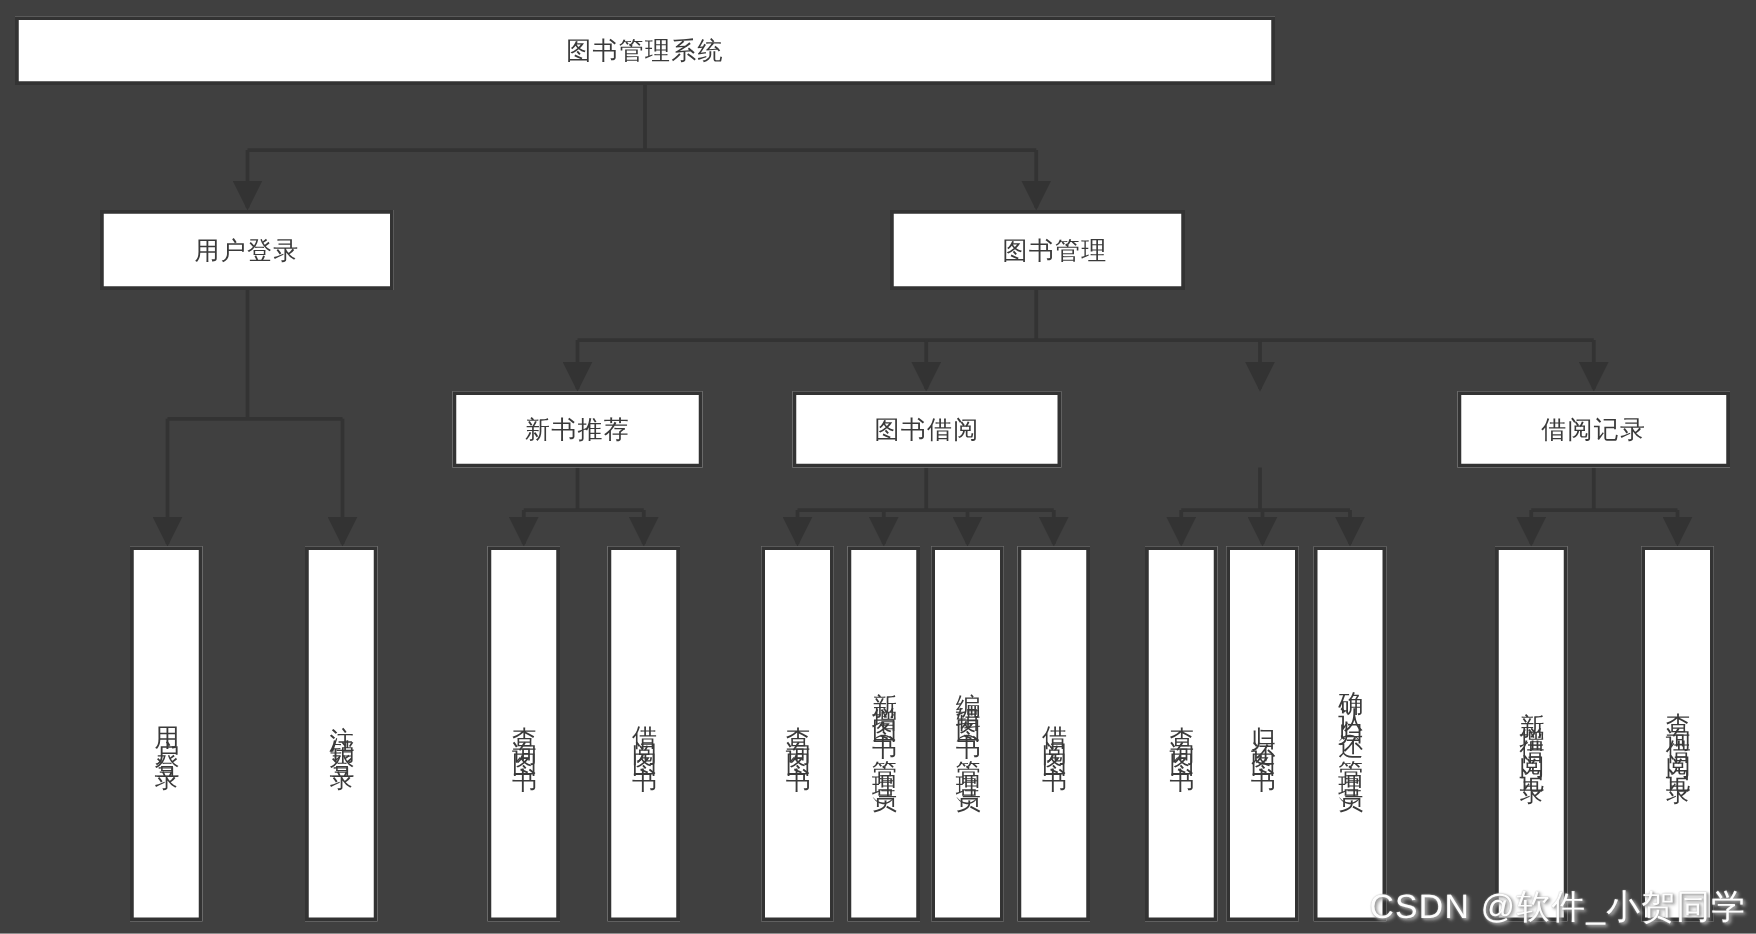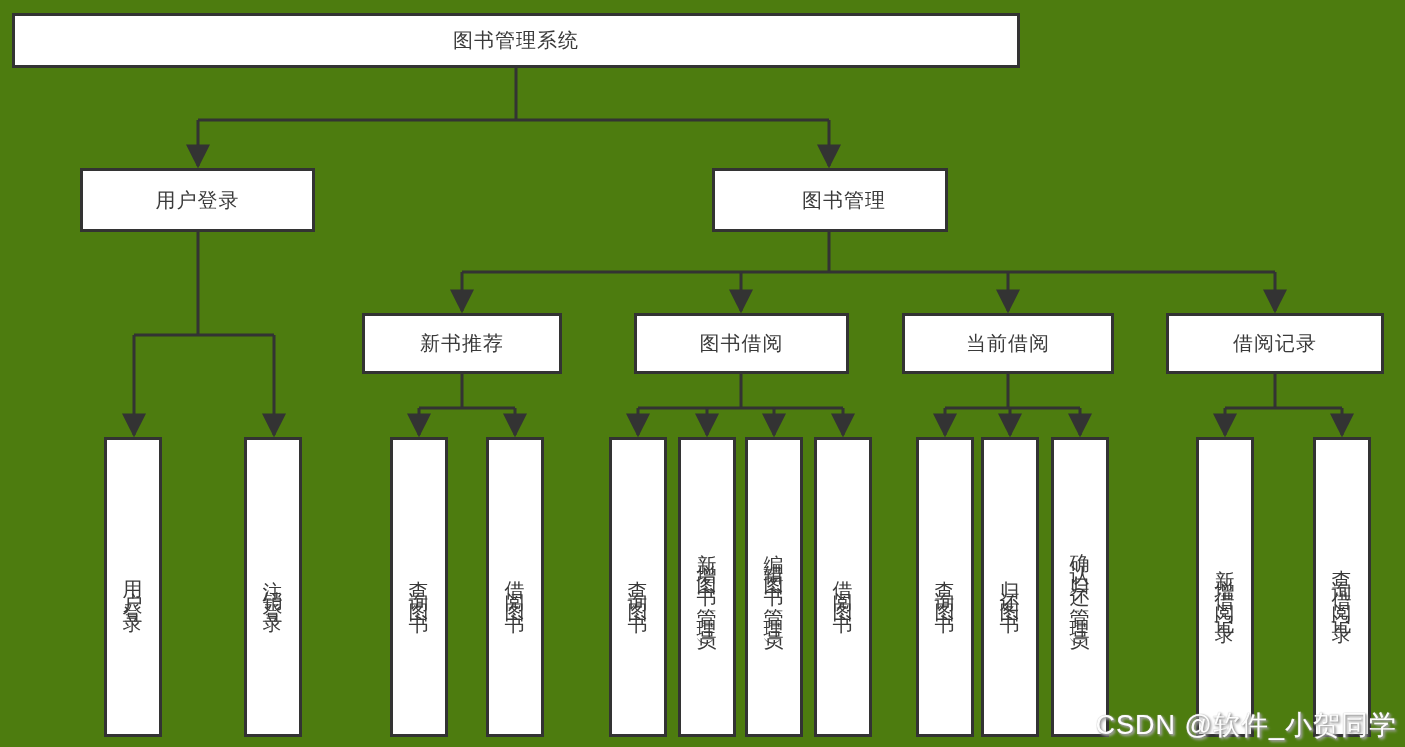--- a/index.html
+++ b/index.html
@@ -1,19 +1,19 @@
 <!DOCTYPE html>
 <html><head>
 <meta charset="utf-8">
 <style>
   html,body{margin:0;padding:0;background:#ffffff;}
   #canvas{
     position:relative;
     width:1405px;height:747px;
-    background:#4d7c0f;
+    background:#404040;
     font-family:"Liberation Sans","DejaVu Sans",sans-serif;
     overflow:hidden;
   }
   #wires{position:absolute;left:0;top:0;width:1405px;height:747px;}
   .box{
     position:absolute;
     background:#ffffff;
     border:3px solid #333333;
     box-sizing:border-box;
     display:flex;align-items:center;justify-content:center;
@@ -102,21 +102,20 @@
     <line x1="1342" y1="408" x2="1342" y2="435" marker-end="url(#arrow)"></line>
   </svg>
 
   <div class="box" style="left:12px;top:13px;width:1008px;height:55px;">图书管理系统</div>
 
   <div class="box" style="left:80px;top:168px;width:235px;height:64px;">用户登录</div>
   <div class="box" style="left:712px;top:168px;width:236px;height:64px;padding-left:28px;">图书管理</div>
 
   <div class="box" style="left:634px;top:313px;width:215px;height:61px;">图书借阅</div>
   <div class="box" style="left:362px;top:313px;width:200px;height:61px;">新书推荐</div>
-  <div class="box" style="left:902px;top:313px;width:212px;height:61px;">当前借阅</div>
   <div class="box" style="left:1166px;top:313px;width:218px;height:61px;">借阅记录</div>
 
   <div class="vbox" style="left:104px;">
     <span class="vtext">用户登录</span>
   </div>
   <div class="vbox" style="left:244px;">
     <span class="vtext">注销登录</span>
   </div>
 
   <div class="vbox" style="left:390px;">

